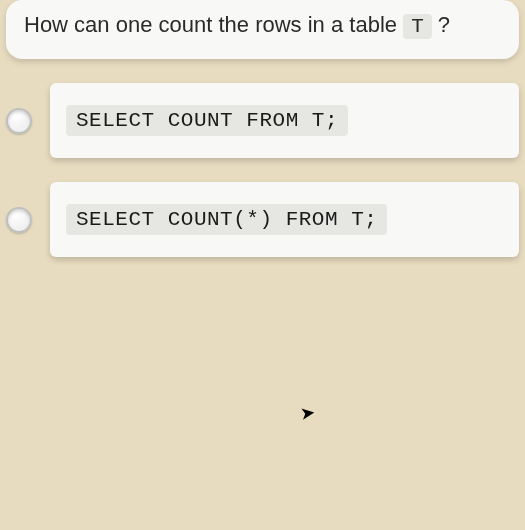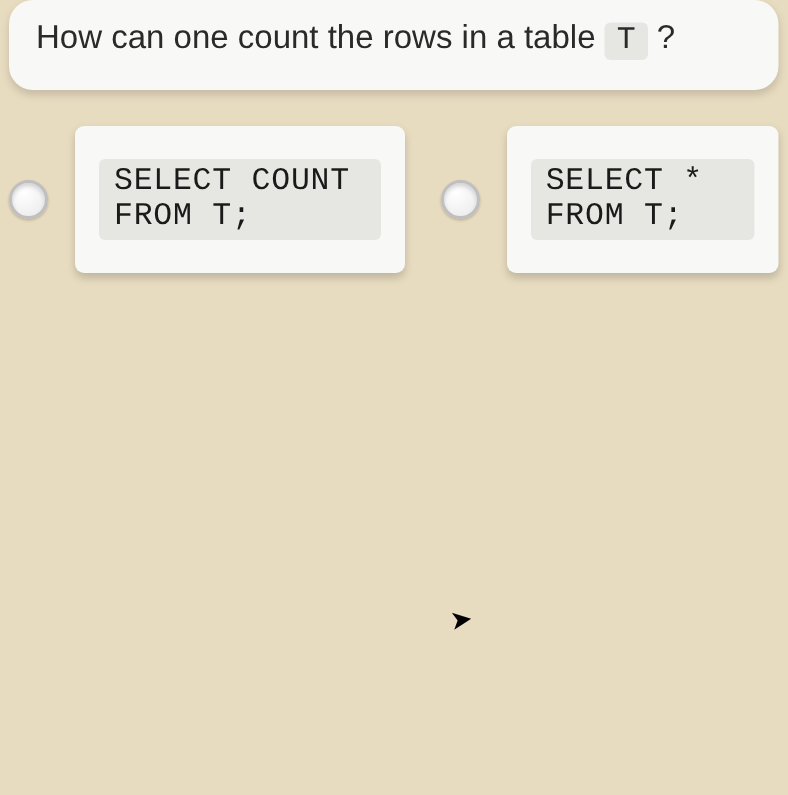--- a/index.html
+++ b/index.html
@@ -24,21 +24,21 @@
   }
   .code-chip {
     background: #e6e6e2;
     border-radius: 4px;
     padding: 1px 8px;
     font-family: "Courier New", monospace;
     font-size: 21px;
   }
   .options {
     display: flex;
-    flex-direction: row;
+    flex-direction: column;
     gap: 24px;
     padding: 0 6px;
   }
   .option-row {
     display: flex;
     align-items: center;
     gap: 18px;
   }
   .radio {
     width: 26px;
@@ -89,24 +89,24 @@
 
 <div class="options">
 
   <div class="option-row">
     <div class="radio"></div>
     <div class="option-card">
       <span class="code-block">SELECT COUNT FROM T;</span>
     </div>
   </div>
 
-
   <div class="option-row">
     <div class="radio"></div>
     <div class="option-card">
-      <span class="code-block">SELECT * FROM T;</span>
+      <span class="code-block">SELECT COUNT(*) FROM T;</span>
     </div>
   </div>
+
 
 
 </div>
 
 <div class="cursor">➤</div>
 
 </body></html>

